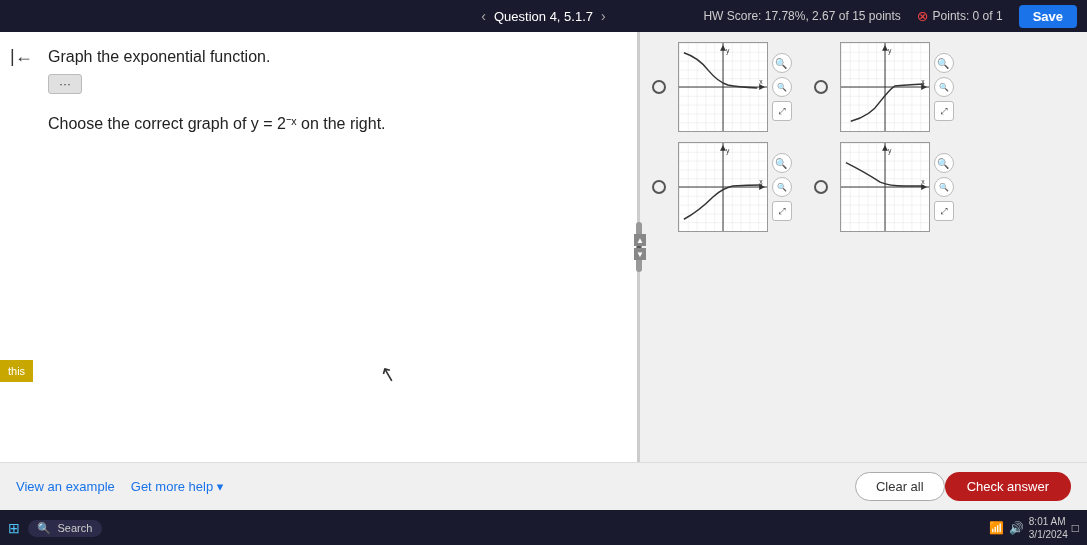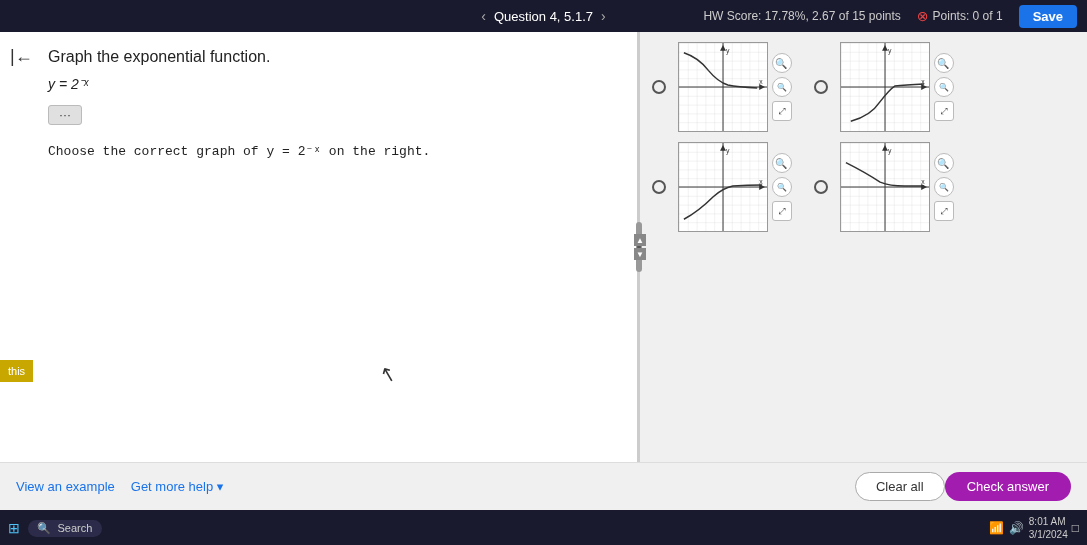--- a/index.html
+++ b/index.html
@@ -122,24 +122,23 @@
       padding: 2px 10px;
       font-size: 12px;
       cursor: pointer;
       color: #333;
       margin-bottom: 14px;
       display: inline-block;
     }
 
     .instruction {
       margin-left: 28px;
-      font-size: 13px;
+      font-size: 16px;
       color: #222;
       margin-top: 4px;
-      font-family: Liberation Mono, monospace;
     }
 
     
     .left-panel::after {
       content: '';
       position: absolute;
       top: 0;
       right: -1px;
       width: 2px;
       height: 100%;
@@ -265,21 +264,21 @@
       background: #fff;
       border: 1px solid #aaa;
       border-radius: 20px;
       padding: 6px 20px;
       font-size: 13px;
       color: #333;
       cursor: pointer;
     }
 
     .check-answer-btn {
-      background: #a21caf;
+      background: #b91c1c;
       border: none;
       border-radius: 20px;
       padding: 7px 22px;
       font-size: 13px;
       color: #fff;
       cursor: pointer;
       font-weight: 500;
     }
 
     
@@ -367,21 +366,20 @@
     </div>
     <button class="save-btn">Save</button>
   </div>
 </div>
 
 <div class="main-content" style="position:relative;">
 
   <div class="left-panel">
     <span class="back-arrow">|←</span>
     <p class="question-text">Graph the exponential function.</p>
-    <p class="equation">y = 2⁻ˣ</p>
     <span class="dots-btn">···</span>
     <p class="instruction">Choose the correct graph of y = 2⁻ˣ on the right.</p>
 
     
     <div style="position:absolute; top:50%; right:-8px; transform:translateY(-50%); display:flex; flex-direction:column; gap:2px; z-index:10;">
       <button style="background:#888;color:#fff;border:none;width:12px;height:12px;font-size:8px;cursor:pointer;display:flex;align-items:center;justify-content:center;">▲</button>
       <button style="background:#888;color:#fff;border:none;width:12px;height:12px;font-size:8px;cursor:pointer;display:flex;align-items:center;justify-content:center;">▼</button>
     </div>
 
     

